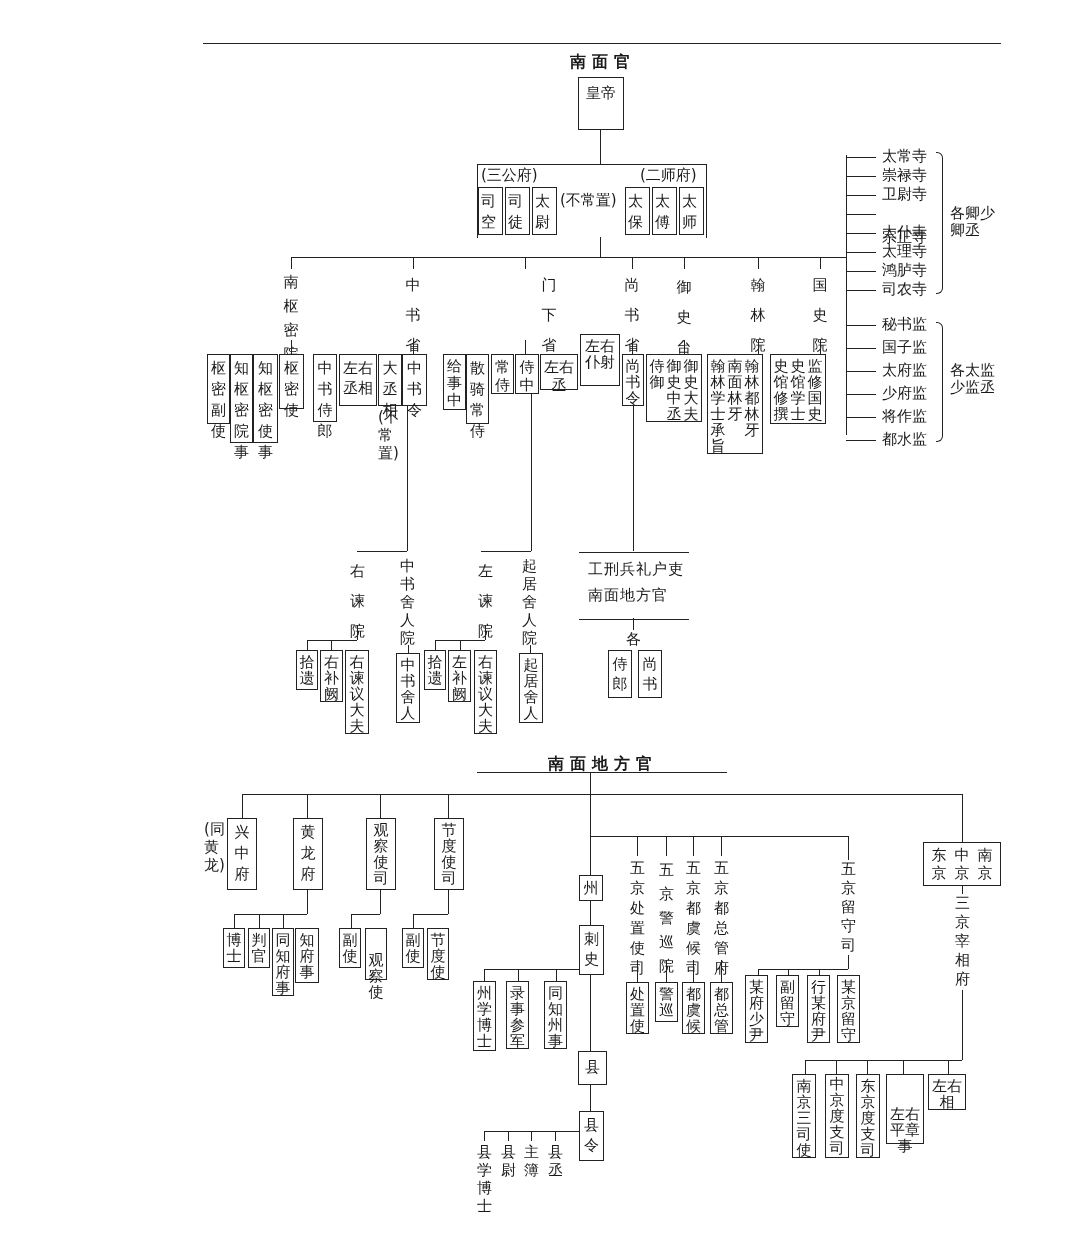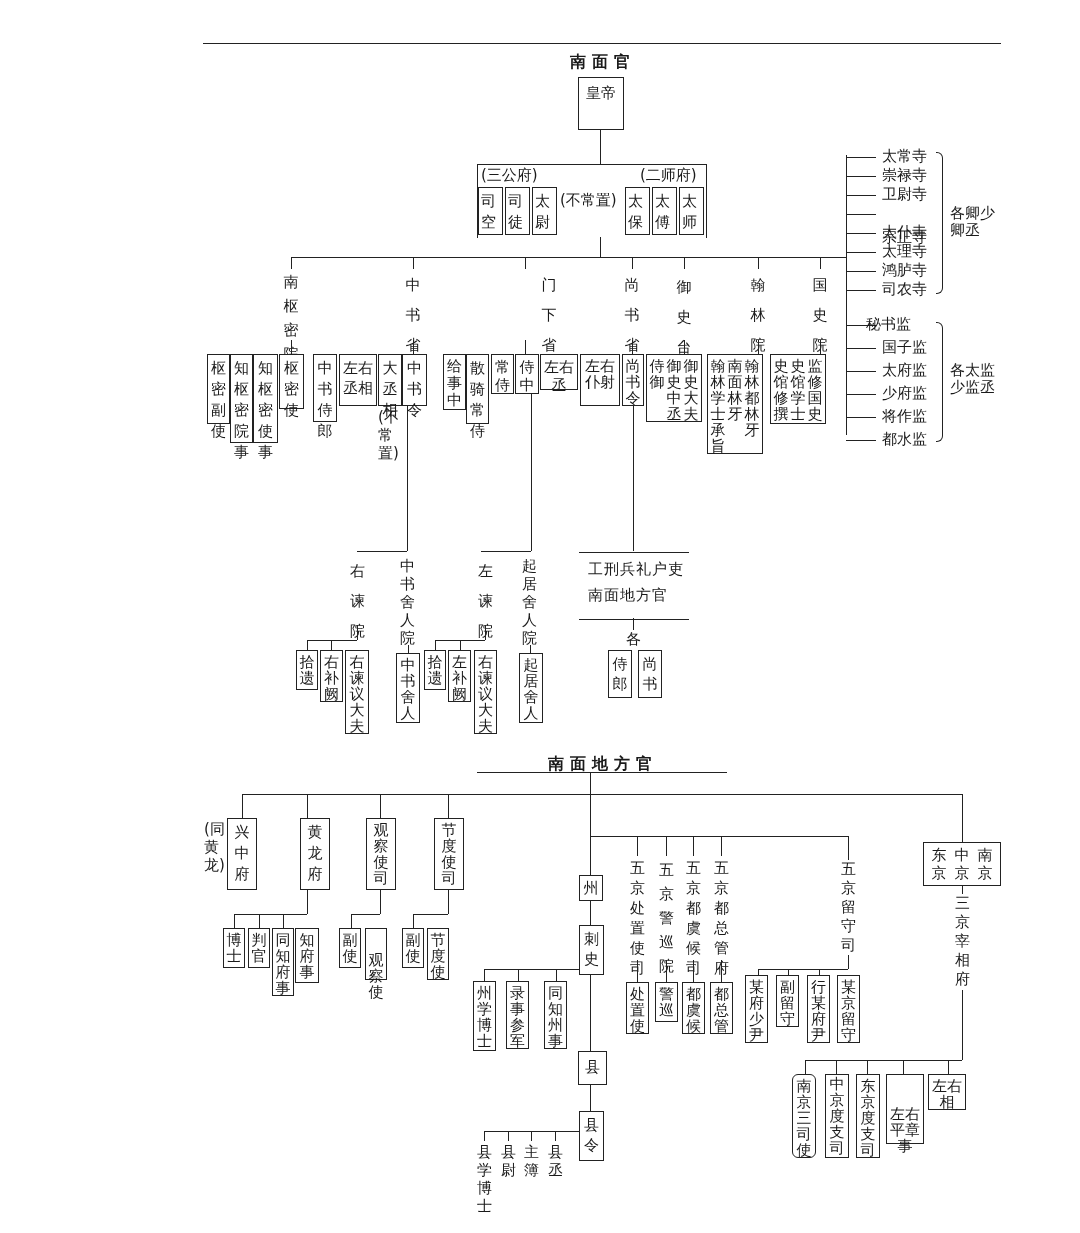--- a/index.html
+++ b/index.html
@@ -133,21 +133,21 @@
 <div class="box" style="left:466px;top:354px;width:23px;height:70px;">
     <div class="col" style="width:15px;word-break:break-all;">散骑常侍</div>
   </div>
 <div class="box" style="left:443px;top:354px;width:23px;height:56px;">
     <div class="col" style="width:15px;word-break:break-all;line-height:17px;">给事中</div>
   </div>
 
 <div class="box" style="left:622px;top:354px;width:22px;height:52px;">
     <div class="col" style="width:15px;word-break:break-all;line-height:16px;">尚书令</div>
   </div>
-<div class="box" style="left:580px;top:354px;width:40px;height:52px;">
+<div class="box" style="left:580px;top:334px;width:40px;height:52px;">
     <div class="col" style="width:30px;text-align:center;line-height:16px;">左右仆射</div>
   </div>
 
 <div class="box" style="left:646px;top:354px;width:56px;height:68px;">
   <div class="col" style="width:15px;word-break:break-all;line-height:16px;">御史大夫</div>
   <div class="col" style="width:15px;word-break:break-all;line-height:16px;">御史中丞</div>
   <div class="col" style="width:15px;word-break:break-all;line-height:16px;">侍御</div>
 </div>
 
 <div class="box" style="left:707px;top:354px;width:56px;height:100px;">
@@ -175,21 +175,21 @@
       <div class="lbl" style="left:36px;top:59px;margin-top:24px;">宗正寺</div>
     <div class="hl" style="left:0;top:88px;width:30px;"></div>
       <div class="lbl" style="left:36px;top:78px;">太仆寺</div>
     <div class="hl" style="left:0;top:107px;width:30px;"></div>
       <div class="lbl" style="left:36px;top:97px;">太理寺</div>
     <div class="hl" style="left:0;top:126px;width:30px;"></div>
       <div class="lbl" style="left:36px;top:116px;">鸿胪寺</div>
     <div class="hl" style="left:0;top:145px;width:30px;"></div>
       <div class="lbl" style="left:36px;top:135px;">司农寺</div>
     <div class="hl" style="left:0;top:180px;width:30px;"></div>
-      <div class="lbl" style="left:20px;top:170px;">秘书监</div>
+      <div class="lbl" style="left:36px;top:170px;">秘书监</div>
     <div class="hl" style="left:0;top:203px;width:30px;"></div>
       <div class="lbl" style="left:36px;top:193px;">国子监</div>
     <div class="hl" style="left:0;top:226px;width:30px;"></div>
       <div class="lbl" style="left:36px;top:216px;">太府监</div>
     <div class="hl" style="left:0;top:249px;width:30px;"></div>
       <div class="lbl" style="left:36px;top:239px;">少府监</div>
     <div class="hl" style="left:0;top:272px;width:30px;"></div>
       <div class="lbl" style="left:36px;top:262px;">将作监</div>
     <div class="hl" style="left:0;top:295px;width:30px;"></div>
       <div class="lbl" style="left:36px;top:285px;">都水监</div>
@@ -277,21 +277,21 @@
 
 <div class="vl" style="left:242px;top:794px;height:24px;"></div>
 <div class="box" style="left:227px;top:818px;width:30px;height:72px;">
     <div class="col" style="width:15px;word-break:break-all;">兴中府</div>
   </div>
 <div class="vt" style="left:207px;top:820px;">
     <div class="col" style="width:15px;word-break:break-all;line-height:18px;">(同黄龙)</div>
   </div>
 
 <div class="vl" style="left:307px;top:794px;height:24px;"></div>
-<div class="box" style="left:300px;top:818px;width:30px;height:72px;">
+<div class="box" style="left:293px;top:818px;width:30px;height:72px;">
     <div class="col" style="width:15px;word-break:break-all;">黄龙府</div>
   </div>
 <div class="vl" style="left:307px;top:890px;height:24px;"></div>
 <div class="hl" style="left:234px;top:914px;width:73px;"></div>
 <div class="box" style="left:295px;top:928px;width:24px;height:55px;">
     <div class="col" style="width:15px;word-break:break-all;line-height:16px;">知府事</div>
   </div>
 <div class="box" style="left:272px;top:928px;width:22px;height:68px;">
     <div class="col" style="width:15px;word-break:break-all;line-height:16px;">同知府事</div>
   </div>
@@ -455,15 +455,15 @@
   </div>
 <div class="box" style="left:886px;top:1074px;width:38px;height:70px;">
     <div class="col" style="width:30px;text-align:center;line-height:16px;margin-top:28px;">左右平章事</div>
   </div>
 <div class="box" style="left:856px;top:1074px;width:24px;height:84px;">
     <div class="col" style="width:15px;word-break:break-all;line-height:16px;">东京度支司</div>
   </div>
 <div class="box" style="left:825px;top:1074px;width:24px;height:84px;align-items:center;">
     <div class="col" style="width:15px;word-break:break-all;line-height:16px;">中京度支司</div>
   </div>
-<div class="box" style="left:792px;top:1074px;width:24px;height:84px;border-radius:6px;">
+<div class="box" style="left:792px;top:1074px;width:24px;height:84px;">
     <div class="col" style="width:15px;word-break:break-all;line-height:16px;">南京三司使</div>
   </div>
 
 </body></html>

